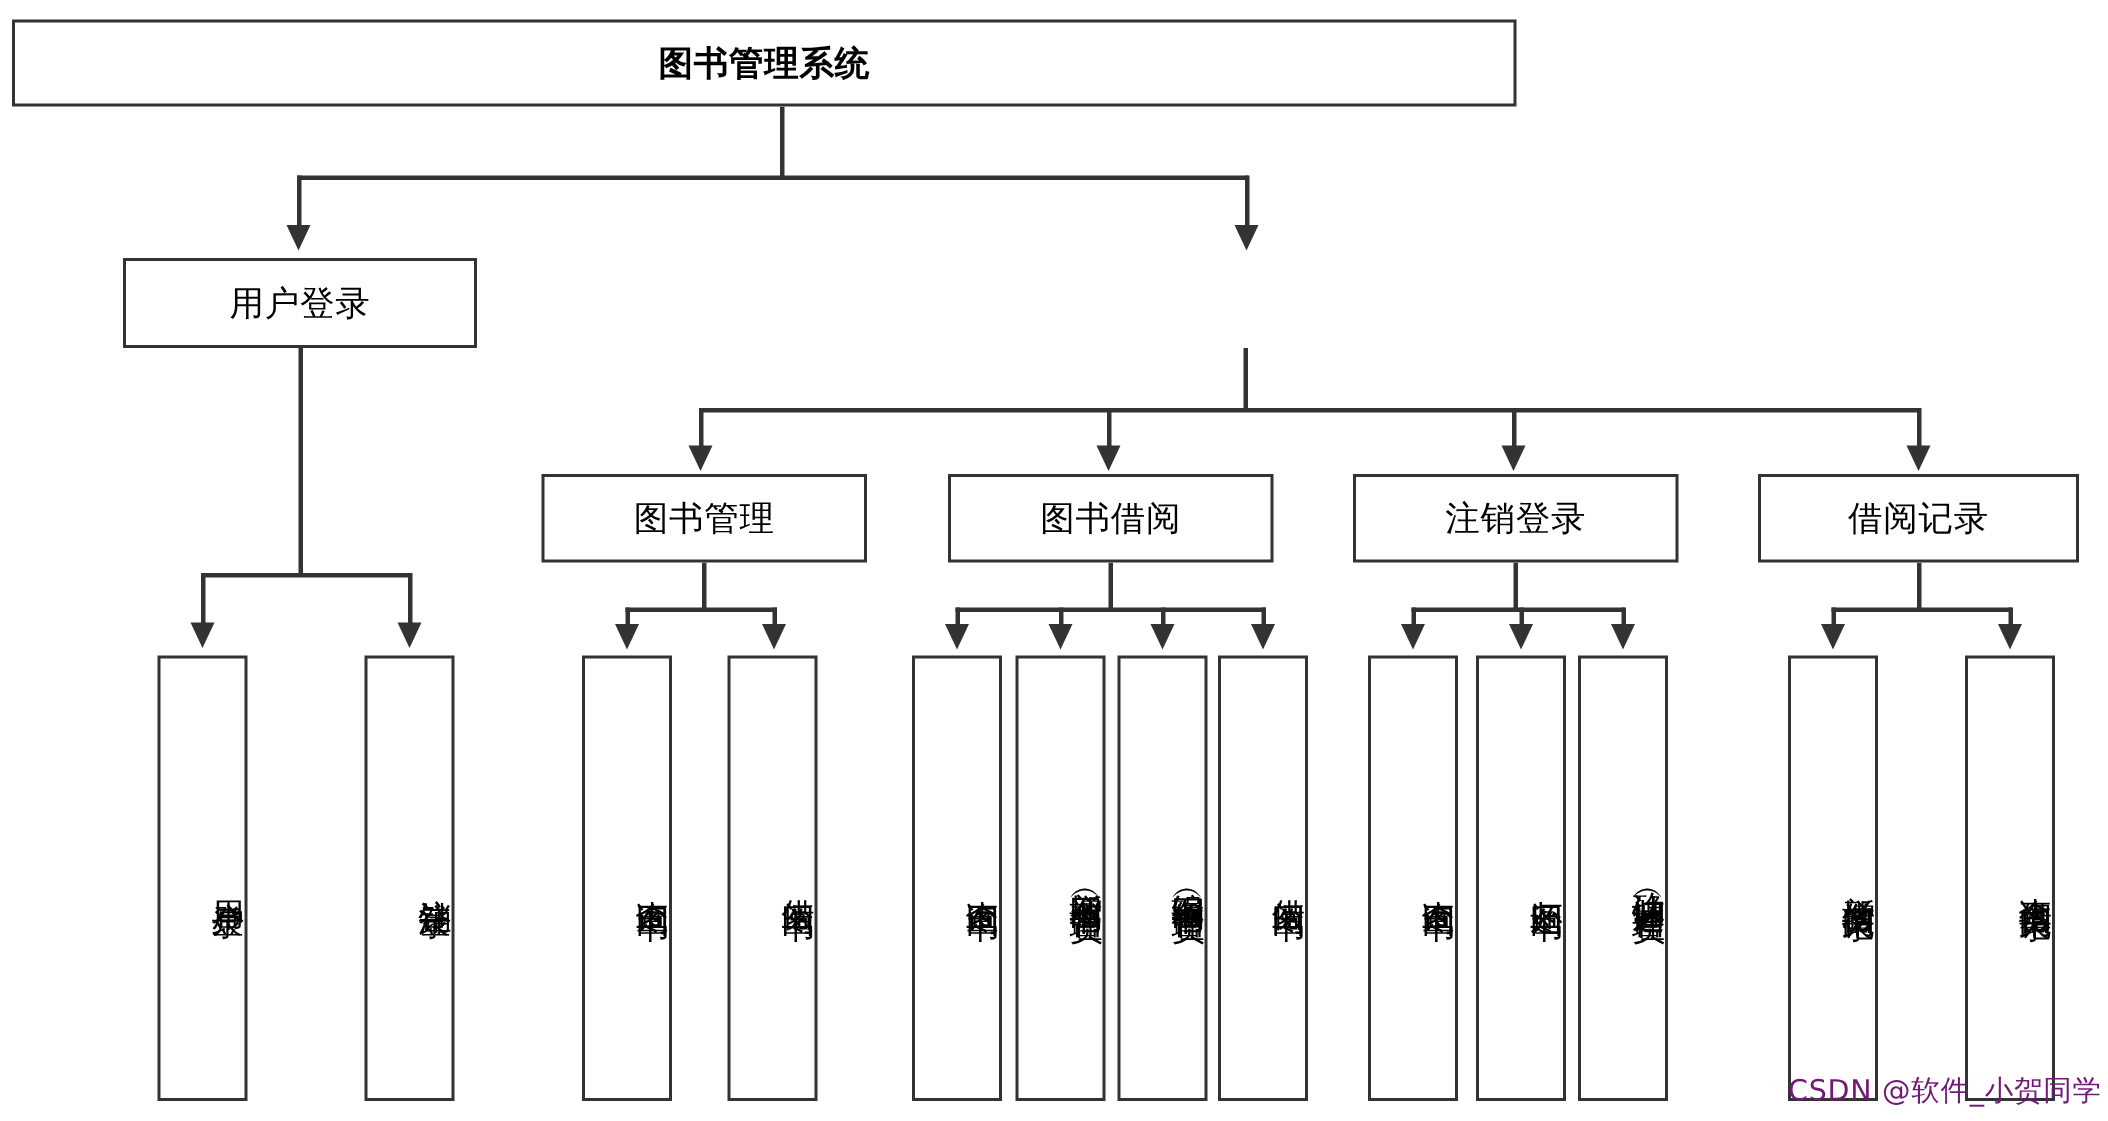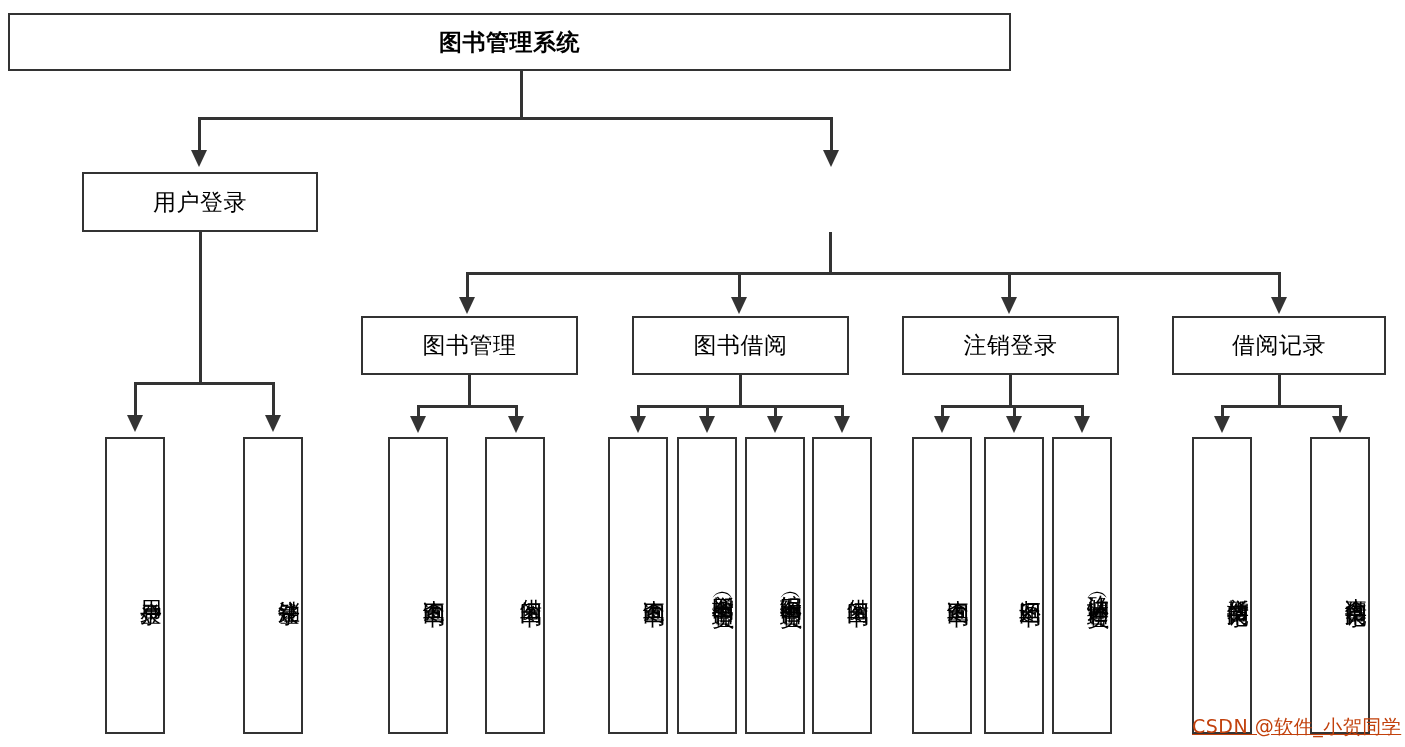--- a/index.html
+++ b/index.html
@@ -56,24 +56,23 @@
     position: absolute;
     width: 0;
     height: 0;
     border-left: 8px solid transparent;
     border-right: 8px solid transparent;
     border-top: 17px solid #333333;
   }
   #watermark {
     position: absolute;
     font-size: 19px;
-    color: #c2410c;
+    color: #701a75;
     white-space: nowrap;
     letter-spacing: 0.5px;
-    text-decoration: underline;
   }
 </style>
 </head>
 <body>
 
 <div id="canvas">
 
   <div class="conn vline" style="left:520px; top:71px; height:48px;"></div>
   <div class="conn hline" style="left:198px; top:117px; width:634px;"></div>
   <div class="conn vline" style="left:198px; top:117px; height:35px;"></div>

